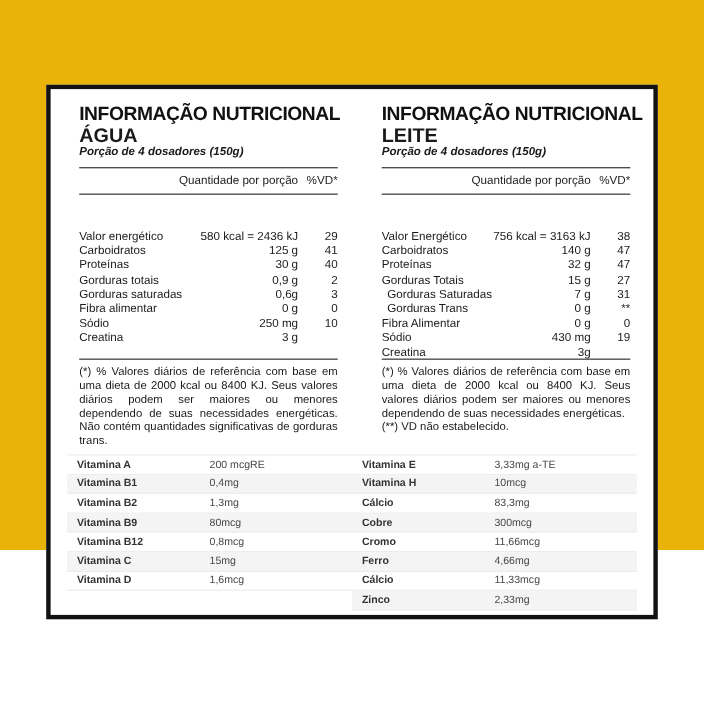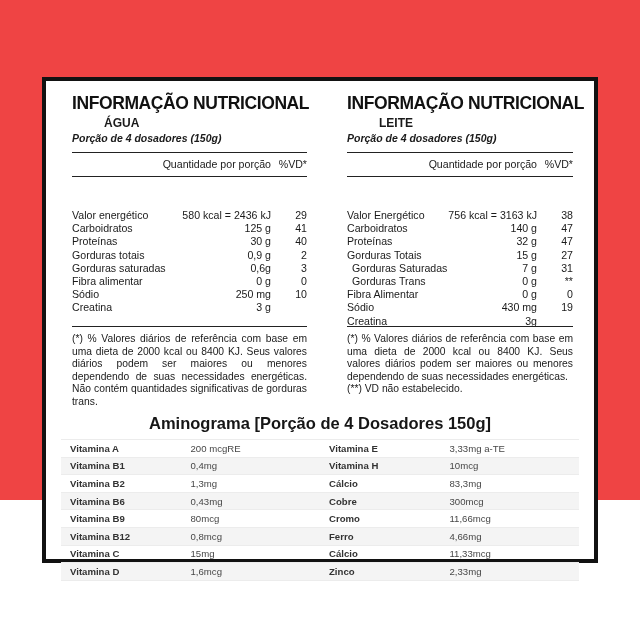--- a/index.html
+++ b/index.html
@@ -1,35 +1,35 @@
 <!DOCTYPE html>
 <html><head>
 <meta charset="utf-8">
 <style>
   * { margin: 0; padding: 0; box-sizing: border-box; }
   html, body { width: 640px; height: 640px; background: #ffffff; }
   body { font-family: "Liberation Sans", "DejaVu Sans", sans-serif; color: #1a1a1a; }
 
-  .page { position: relative; width: 640px; height: 500px; background: #ef4444; }
+  .page { position: relative; width: 640px; height: 500px; background: #eab308; }
 
   .label-box {
     position: absolute; left: 42px; top: 77px; width: 556px; height: 486px;
     background: #ffffff; border: 4px solid #121212;
   }
 
   
   .facts-grid {
     display: grid; grid-template-columns: 235px 226px; column-gap: 40px;
     padding: 13px 0 0 26px;
   }
   .panel-title {
     font-size: 17.5px; font-weight: 800; letter-spacing: -0.4px;
     color: #111; line-height: 19px; white-space: nowrap;
   }
-  .panel-subtitle { font-size: 12px; font-weight: 800; margin-top: 3px; line-height: 14px; margin-left: 32px; }
+  .panel-subtitle { font-size: 18px; font-weight: 800; margin-top: 3px; line-height: 14px; }
   .panel-portion  { font-size: 10.5px; font-weight: 700; margin-top: 2px; margin-bottom: 8px; line-height: 12px; font-style: italic; }
 
   .rule { border-top: 1.6px solid #222; }
 
   .n-row { display: flex; align-items: flex-start; font-size: 10.6px; line-height: 13px; }
   .n-head { padding: 5px 0 5px 0; }
   .n-label { flex: 1; white-space: nowrap; }
   .n-row.indent .n-label { padding-left: 5px; }
   .n-qty { text-align: right; white-space: nowrap; }
   .n-vd  { width: 36px; text-align: right; white-space: nowrap; }
@@ -184,39 +184,34 @@
             <span class="n-qty">3g</span>
             <span class="n-vd"></span>
           </div>
         </div>
         <div class="rule bottom-rule"></div>
         <p class="footnote">(*) % Valores diários de referência com base em uma dieta de 2000 kcal ou 8400 KJ. Seus valores diários podem ser maiores ou menores dependendo de suas necessidades energéticas.</p>
         <p class="footnote plain">(**) VD não estabelecido.</p>
       </section>
     </div>
 
-    <div class="amino-title">Aminograma [Porção de 4 Dosadores 150g]</div>
     <div class="amino-grid">
 
       <div class="v-table">
         <div class="v-row">
           <span class="v-label">Vitamina A</span>
           <span class="v-value">200 mcgRE</span>
         </div>
         <div class="v-row">
           <span class="v-label">Vitamina B1</span>
           <span class="v-value">0,4mg</span>
         </div>
         <div class="v-row">
           <span class="v-label">Vitamina B2</span>
           <span class="v-value">1,3mg</span>
-        </div>
-        <div class="v-row">
-          <span class="v-label">Vitamina B6</span>
-          <span class="v-value">0,43mg</span>
         </div>
         <div class="v-row">
           <span class="v-label">Vitamina B9</span>
           <span class="v-value">80mcg</span>
         </div>
         <div class="v-row">
           <span class="v-label">Vitamina B12</span>
           <span class="v-value">0,8mcg</span>
         </div>
         <div class="v-row">

